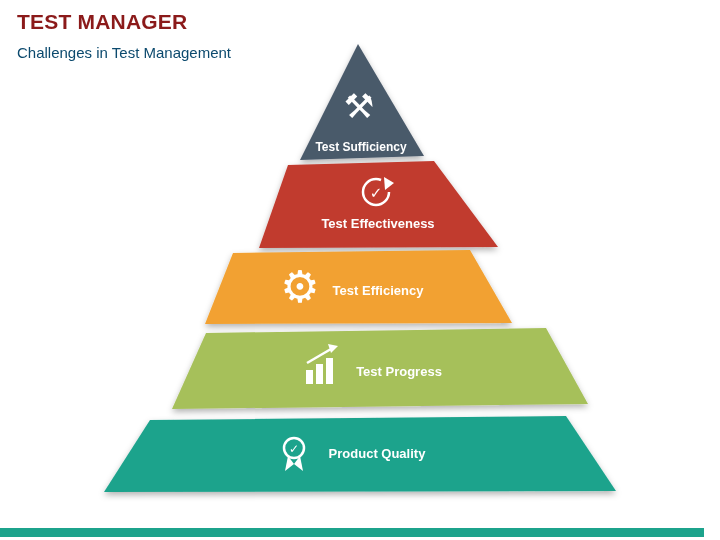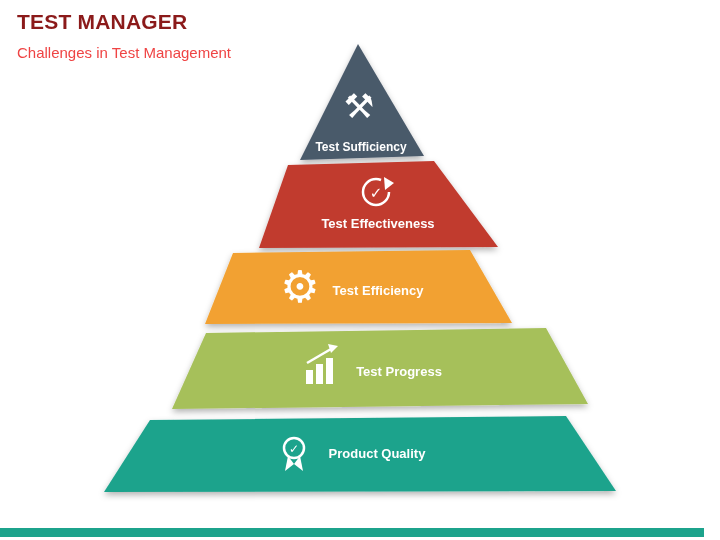--- a/index.html
+++ b/index.html
@@ -1,19 +1,19 @@
 <!DOCTYPE html>
 <html><head>
 <meta charset="utf-8">
 <style>
   html,body{margin:0;padding:0;background:#fff;}
   .slide{position:relative;width:704px;height:540px;background:#fff;overflow:hidden;
          font-family:"Liberation Sans",sans-serif;}
   .title{position:absolute;left:17px;top:10px;font-size:21px;font-weight:bold;letter-spacing:.2px;}
-  .subtitle{position:absolute;left:17px;top:44px;font-size:15px;color:#ef4444;}
+  .subtitle{position:absolute;left:17px;top:44px;font-size:15px;color:#0c4a6e;}
   svg{position:absolute;left:0;top:0;}
   .band-label{fill:#fff;font-weight:bold;font-size:13px;text-anchor:middle;
               font-family:"Liberation Sans",sans-serif;}
   .band-label.small{font-size:12px;}
   .icon-glyph{fill:#fff;text-anchor:middle;font-family:"DejaVu Sans",sans-serif;}
 </style>
 </head>
 <body>
 
 <div class="slide">

